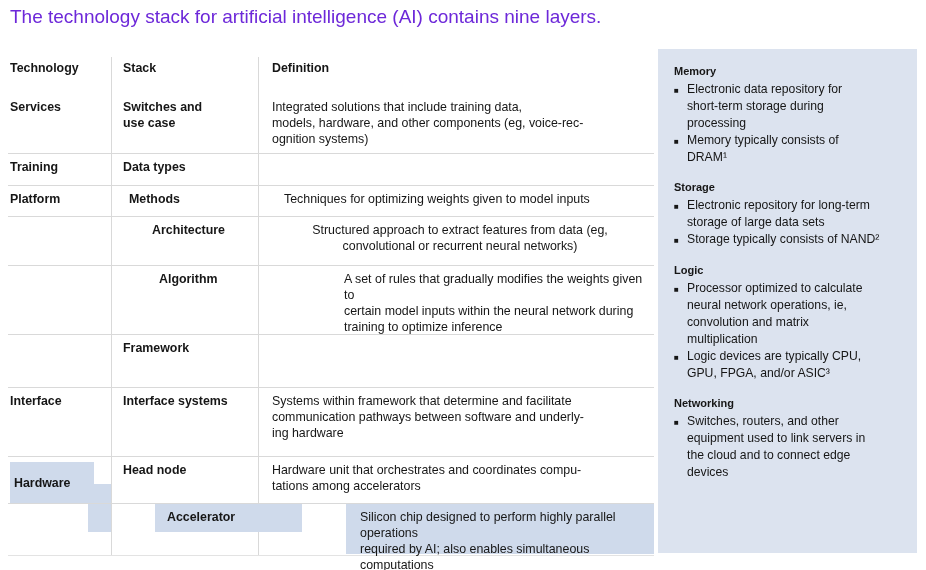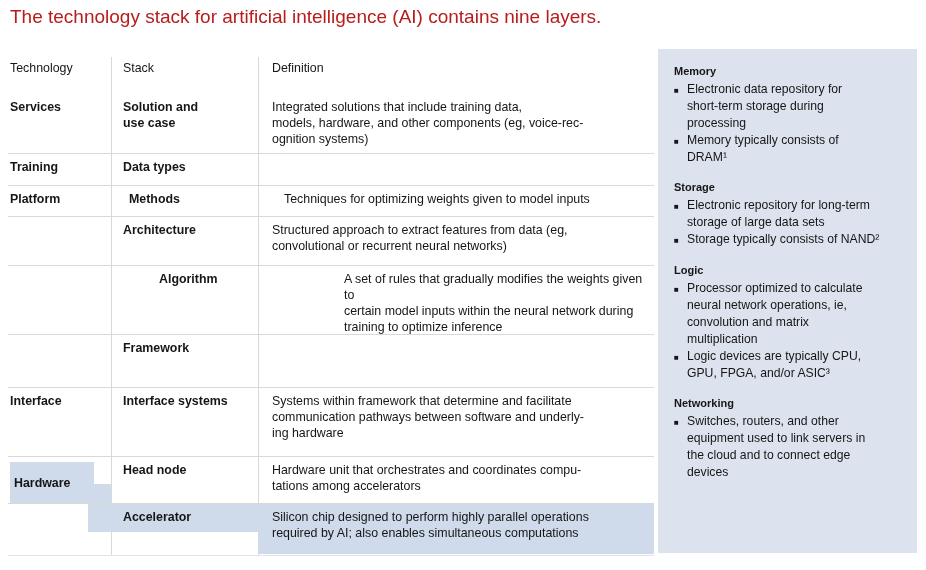--- a/index.html
+++ b/index.html
@@ -4,41 +4,41 @@
 <style>
   :root{ --hl:#cfdaeb; --sb:#dce3ef; --line:#d9d9d9; --ink:#161616; }
   *{box-sizing:border-box; margin:0; padding:0;}
   html,body{width:926px; height:570px;}
   body{
     position:relative; background:#ffffff; overflow:hidden;
     font-family:"Liberation Sans", sans-serif; color:var(--ink);
   }
   .title{
     position:absolute; left:10px; top:5px;
-    font-size:19px; line-height:24px; color:#b91c1c; font-weight:400;
+    font-size:19px; line-height:24px; color:#6d28d9; font-weight:400;
   }
   
   .table{
     position:absolute; left:8px; top:56px; width:646px; height:500px;
   }
   .vline{position:absolute; top:1px; bottom:0; width:1px; background:var(--line);}
   .vline.v1{left:103px;} .vline.v2{left:250px;}
   .trow{
     display:grid; grid-template-columns:103px 147px 1fr;
     position:relative;
   }
   .sep{border-top:1px solid var(--line);}
   .r0{height:38px;} .r1{height:59px;} .r2{height:32px;} .r3{height:31px;gap:6px;}
-  .r4{height:49px;} .r5{height:69px;gap:36px;} .r6{height:53px;} .r7{height:69px;}
-  .r8{height:47px;} .r9{height:53px; border-bottom:1px solid #e3e3e3;}
+  .r4{height:49px;text-align:center;} .r5{height:69px;gap:36px;} .r6{height:53px;} .r7{height:69px;}
+  .r8{height:47px;} .r9{height:53px; border-bottom:1px solid #e3e3e3;gap:44px;}
   .c1,.c2,.c3{font-size:12.4px; line-height:16px;}
   .c1{font-weight:bold; padding:5px 4px 0 2px;}
   .c2{font-weight:bold; padding:5px 4px 0 12px; white-space:pre-line;}
   .c3{padding:5px 6px 0 14px; white-space:pre-line;}
-  .r0 .c1,.r0 .c2,.r0 .c3{font-weight:normal; padding-top:4px;}
+  .r0 .c1,.r0 .c2,.r0 .c3{font-weight:bold; padding-top:4px;}
   .hw-box{
     display:inline-block; width:84px; padding:13px 4px;
     background:var(--hl);
   }
   .step{
     position:absolute; left:80px; top:27px; width:23px; height:48px;
     background:var(--hl);
   }
   .acc-s{background:linear-gradient(var(--hl),var(--hl)) no-repeat; background-size:100% 28px;}
   .acc-d{background:linear-gradient(var(--hl),var(--hl)) no-repeat; background-size:100% 50px;}
@@ -63,21 +63,21 @@
   <div class="vline v2"></div>
 
   <div class="trow r0">
     <div class="c1">Technology</div>
     <div class="c2">Stack</div>
     <div class="c3">Definition</div>
   </div>
 
   <div class="trow r1">
     <div class="c1">Services</div>
-    <div class="c2">Solution and
+    <div class="c2">Switches and
 use case</div>
     <div class="c3">Integrated solutions that include training data,
 models, hardware, and other components (eg, voice-rec-
 ognition systems)</div>
   </div>
 
   <div class="trow r2 sep">
     <div class="c1">Training</div>
     <div class="c2">Data types</div>
   </div>

